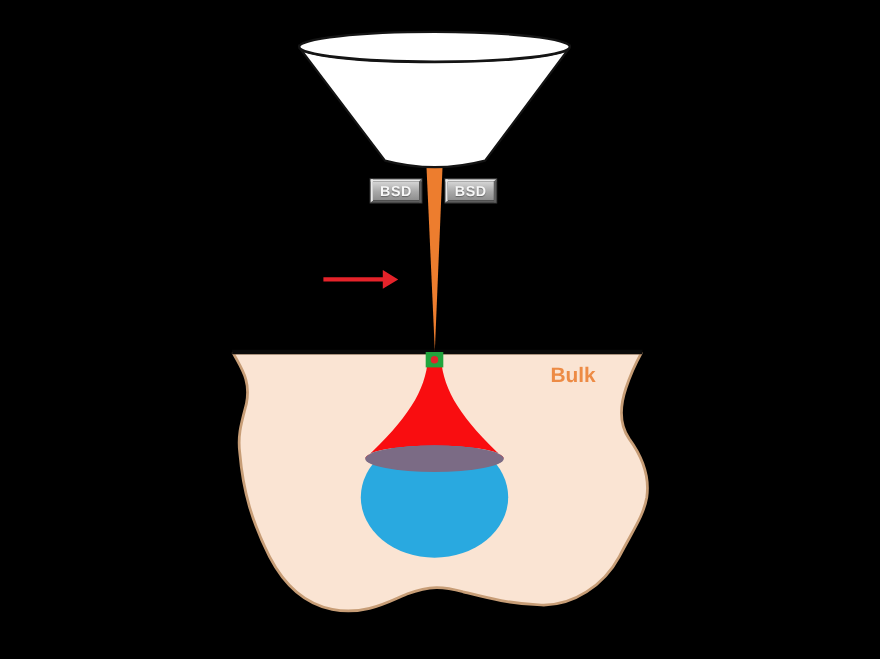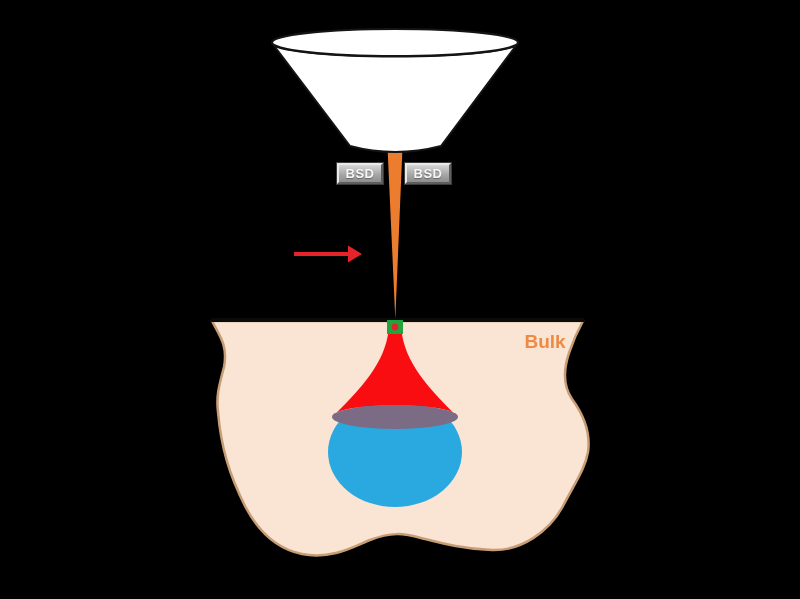--- a/index.html
+++ b/index.html
@@ -23,21 +23,21 @@
     display:flex;align-items:center;justify-content:center;
     font-weight:bold;font-size:13px;
     color:#f7f7f7;
     letter-spacing:.5px;
     text-shadow:0 1px 1px rgba(70,70,70,.65);
   }
   .bsd-left{left:337px;}
   .bsd-right{left:405px;}
   .bulk-label{
     position:absolute;
-    left:480px;top:331px;width:130px;
+    left:456px;top:331px;width:130px;
     text-align:center;
     font-weight:bold;font-size:19px;line-height:22px;
     color:#ed8b45;
   }
   .bulk-label .line{display:block;}
 </style>
 </head>
 <body>
 
 <div class="stage">

